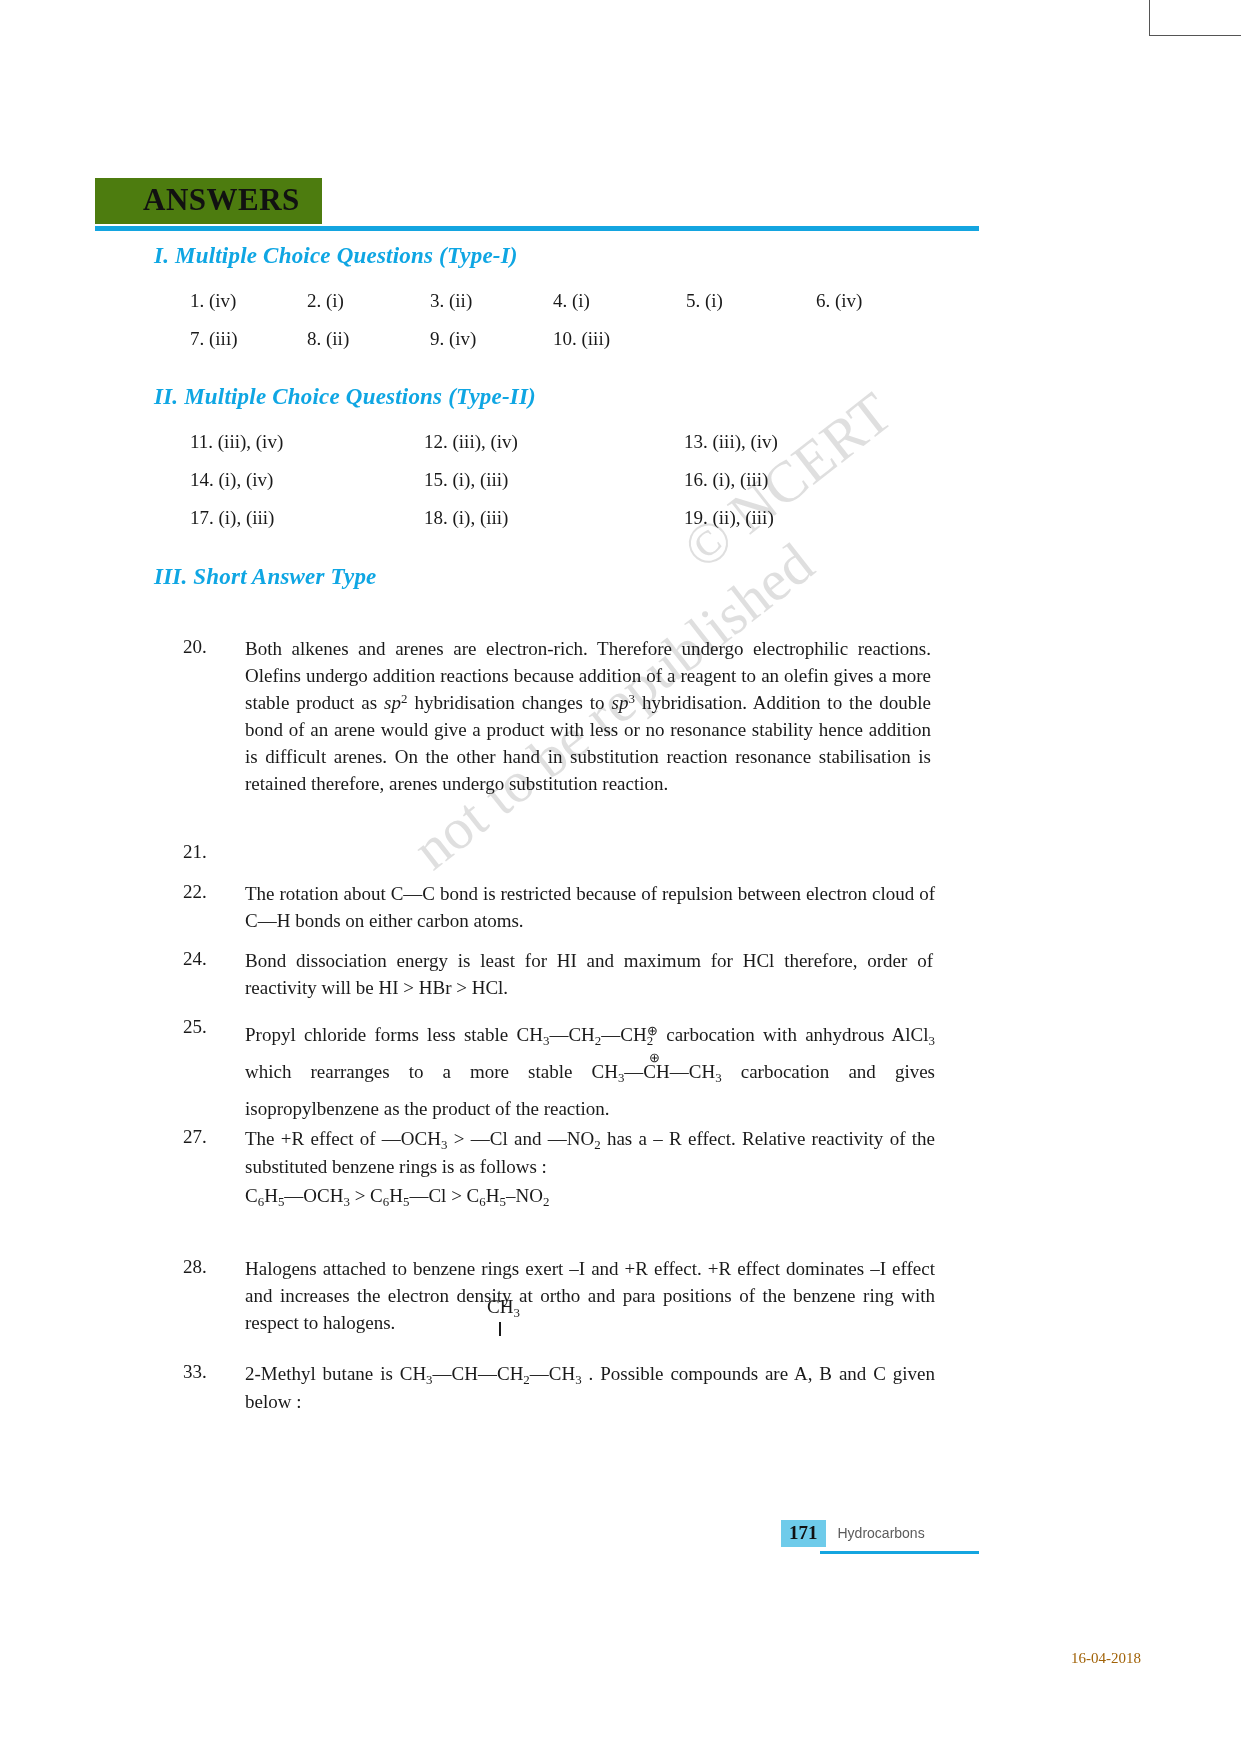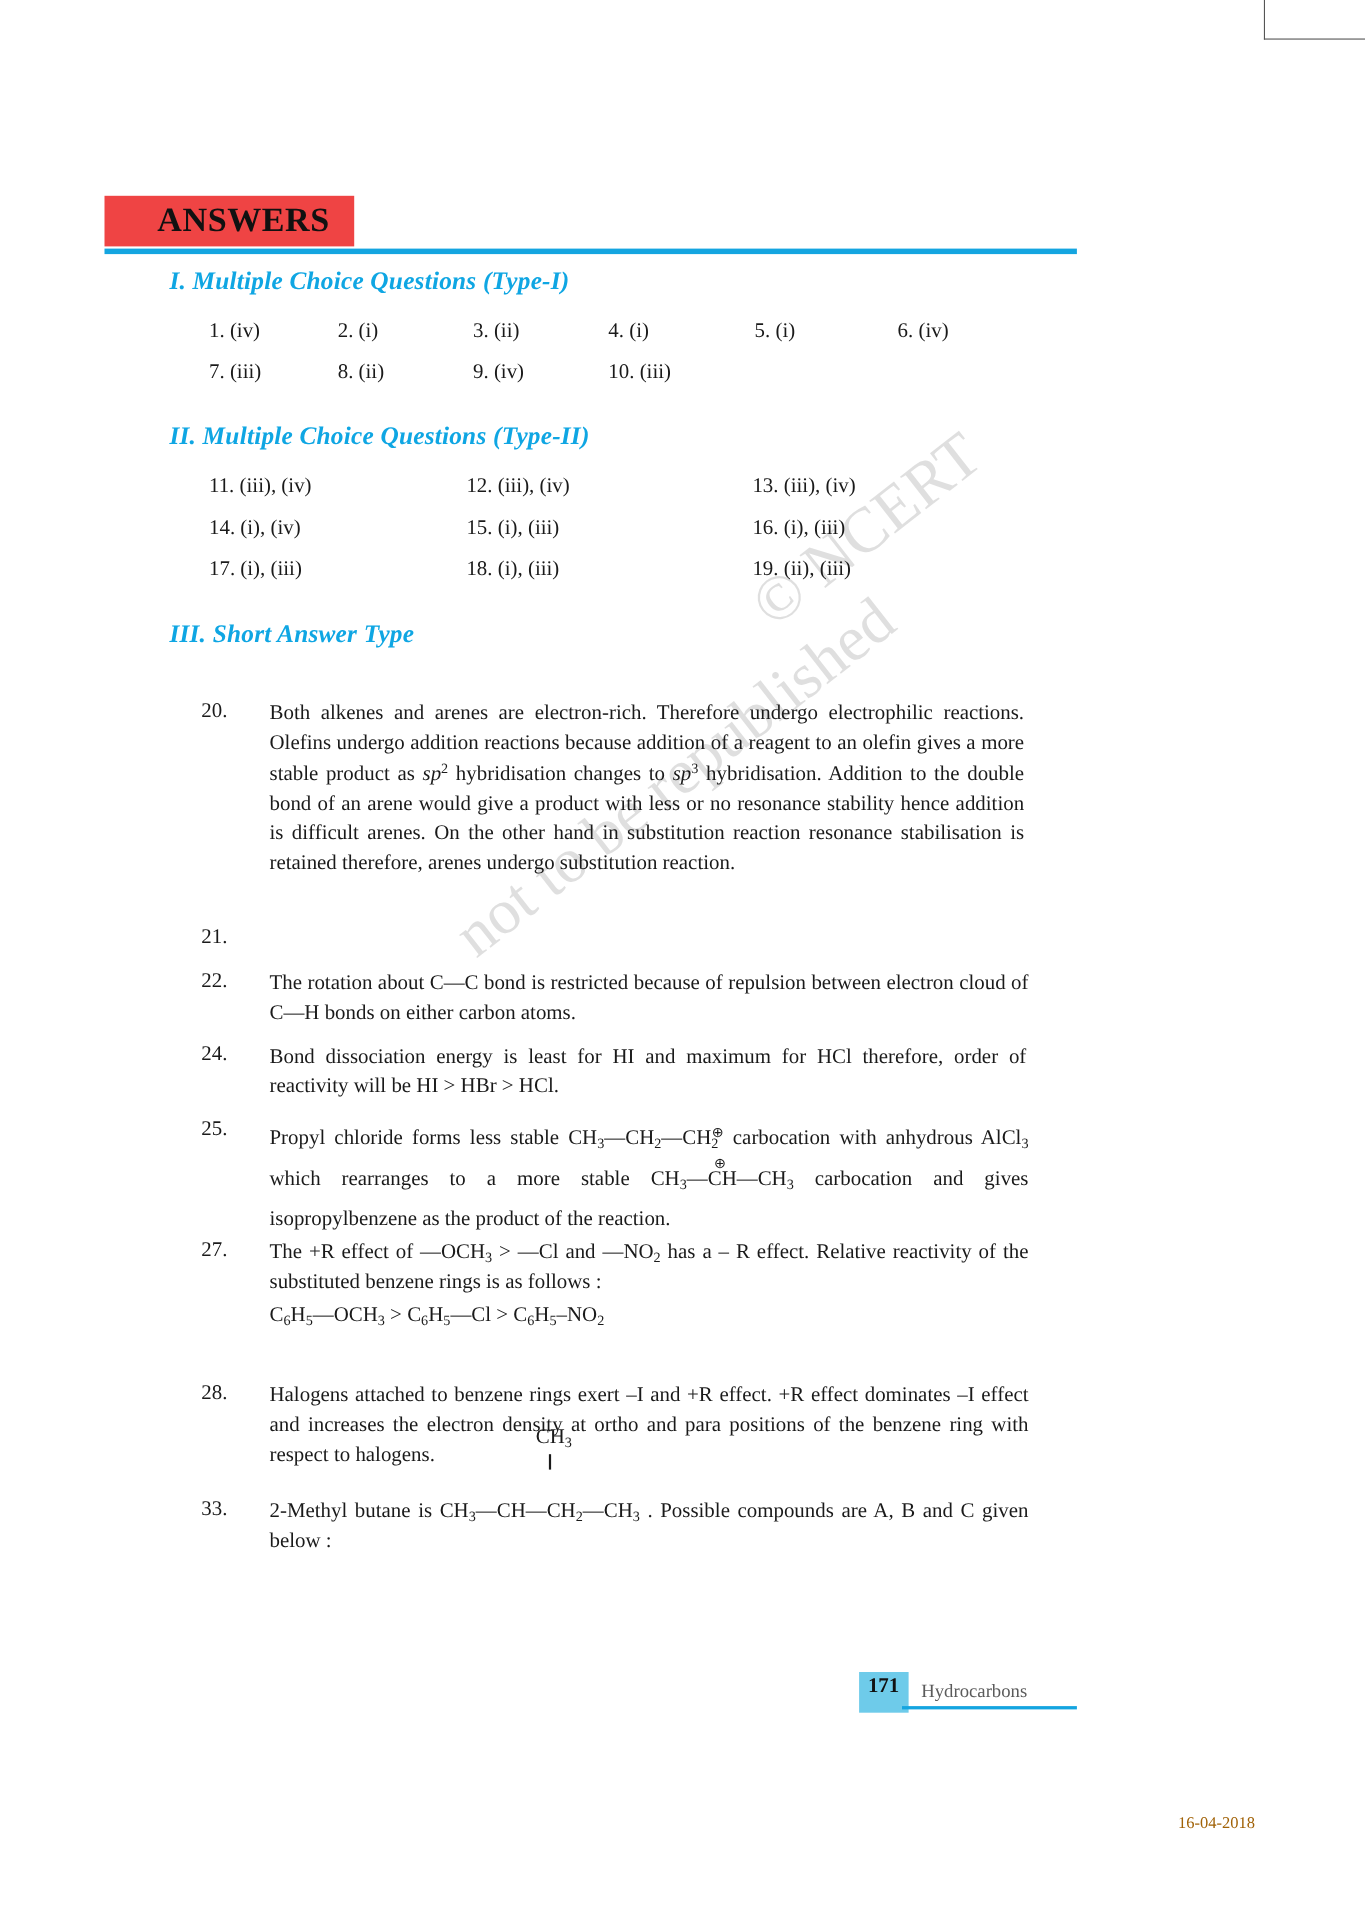--- a/index.html
+++ b/index.html
@@ -58,21 +58,21 @@
 
   
   .answers-banner {
     position: absolute;
     left: 95px;
     top: 178px;
     width: 884px;
   }
   .answers-chip {
     display: inline-block;
-    background: #ef4444;
+    background: #4d7c0f;
     padding: 4px 22px 6px 48px;
     font-family: "Liberation Serif", serif;
     font-weight: bold;
     font-size: 31px;
     letter-spacing: 0.5px;
     color: #111111;
   }
   .answers-rule {
     margin-top: 2px;
     height: 5px;
@@ -144,27 +144,27 @@
     width: 198px;
     display: flex;
     align-items: center;
   }
   .page-num {
     background: #6ecbea;
     color: #111;
     font-family: "Liberation Serif", serif;
     font-weight: bold;
     font-size: 19px;
-    padding: 1px 8px 12px 8px;
+    padding: 1px 8px 2px 8px;
     line-height: 1.25;
   }
   .chap-name {
     margin-left: 12px;
-    font-family: Liberation Serif, serif;
-    font-size: 17px;
+    font-family: Liberation Sans, sans-serif;
+    font-size: 14px;
     color: #5b5b5b;
     text-align: center;
   }
   .footer-rule {
     position: absolute;
     left: 820px;
     top: 1551px;
     width: 159px;
     height: 3px;
     background: #14a5e0;

